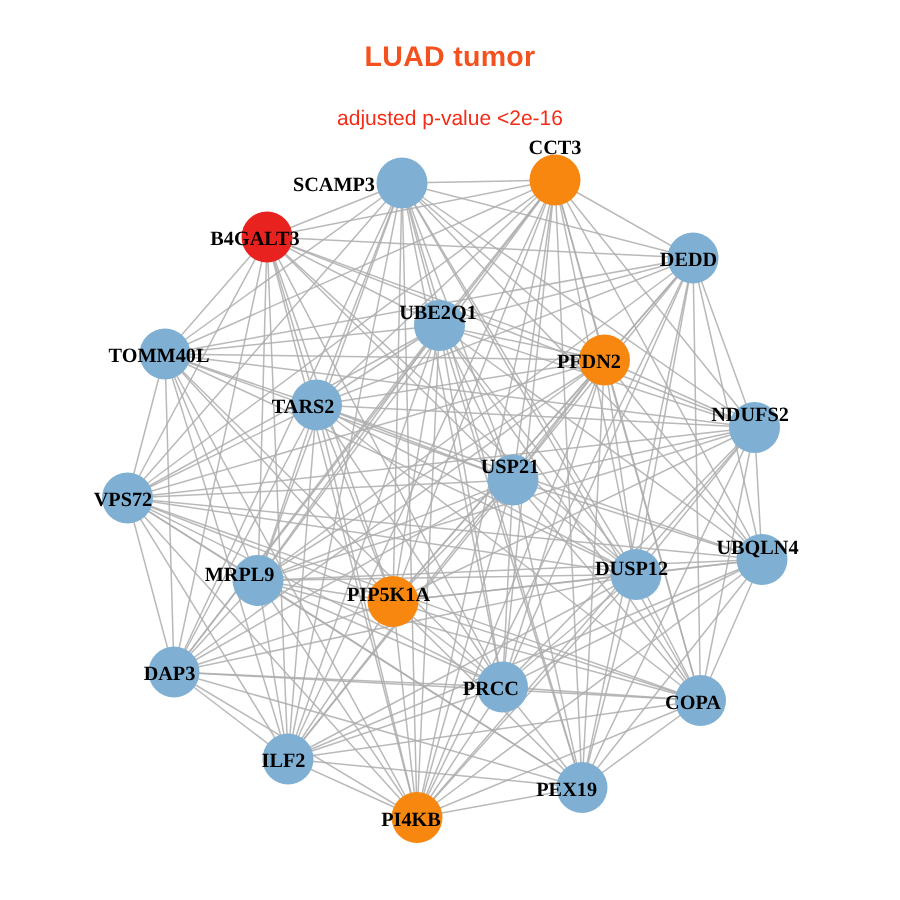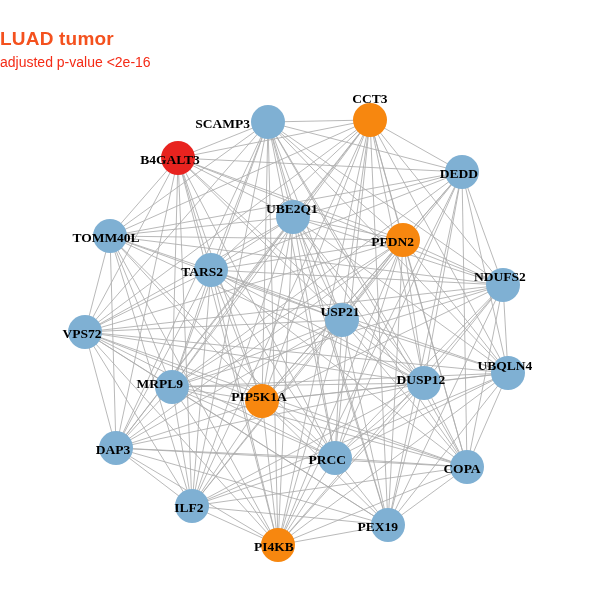--- a/index.html
+++ b/index.html
@@ -17,34 +17,34 @@
     position: relative;
     width: 600px;
     height: 600px;
     background: #ffffff;
   }
   #title-block {
     position: absolute;
     top: 0;
     left: 0;
     width: 600px;
-    text-align: left;
+    text-align: center;
     pointer-events: none;
   }
   #main-title {
     margin: 0;
     padding-top: 28px;
     font-family: "Liberation Sans", "DejaVu Sans", sans-serif;
     font-size: 19px;
     font-weight: bold;
     letter-spacing: 0.2px;
     line-height: 1.15;
   }
   #subtitle {
-    margin: 0;
+    margin: 16px;
     padding-top: 4px;
     font-family: "Liberation Sans", "DejaVu Sans", sans-serif;
     font-size: 14px;
     font-weight: normal;
     line-height: 1.15;
   }
   #network-svg {
     position: absolute;
     top: 0;
     left: 0;

